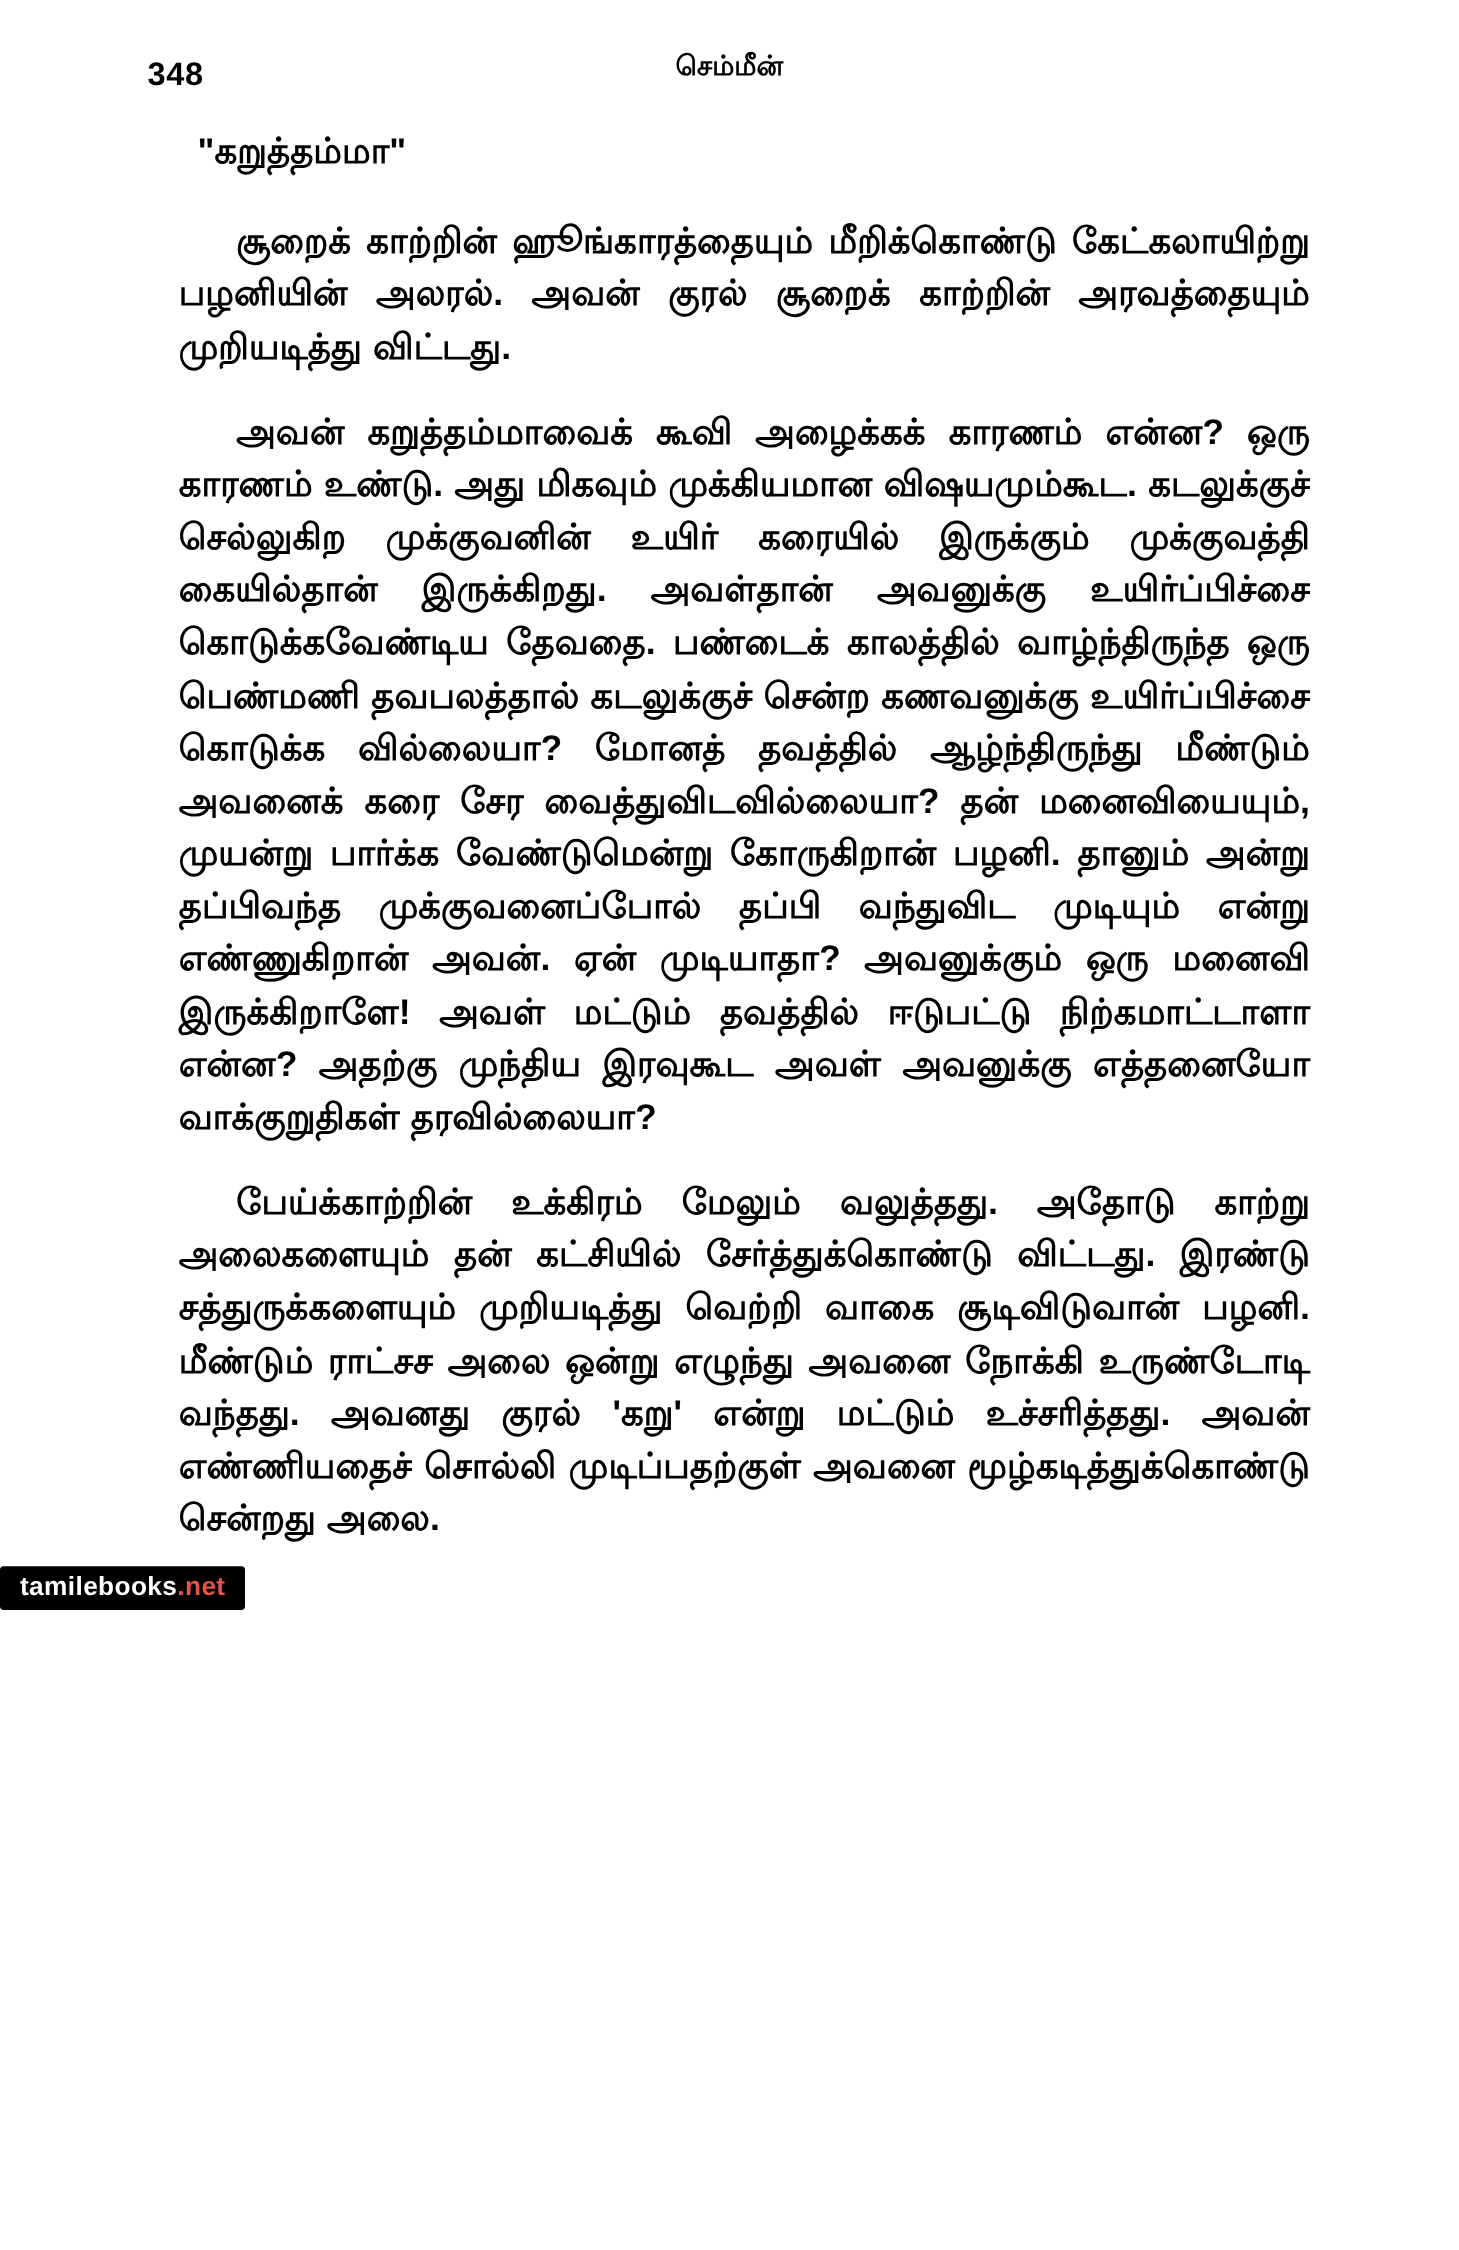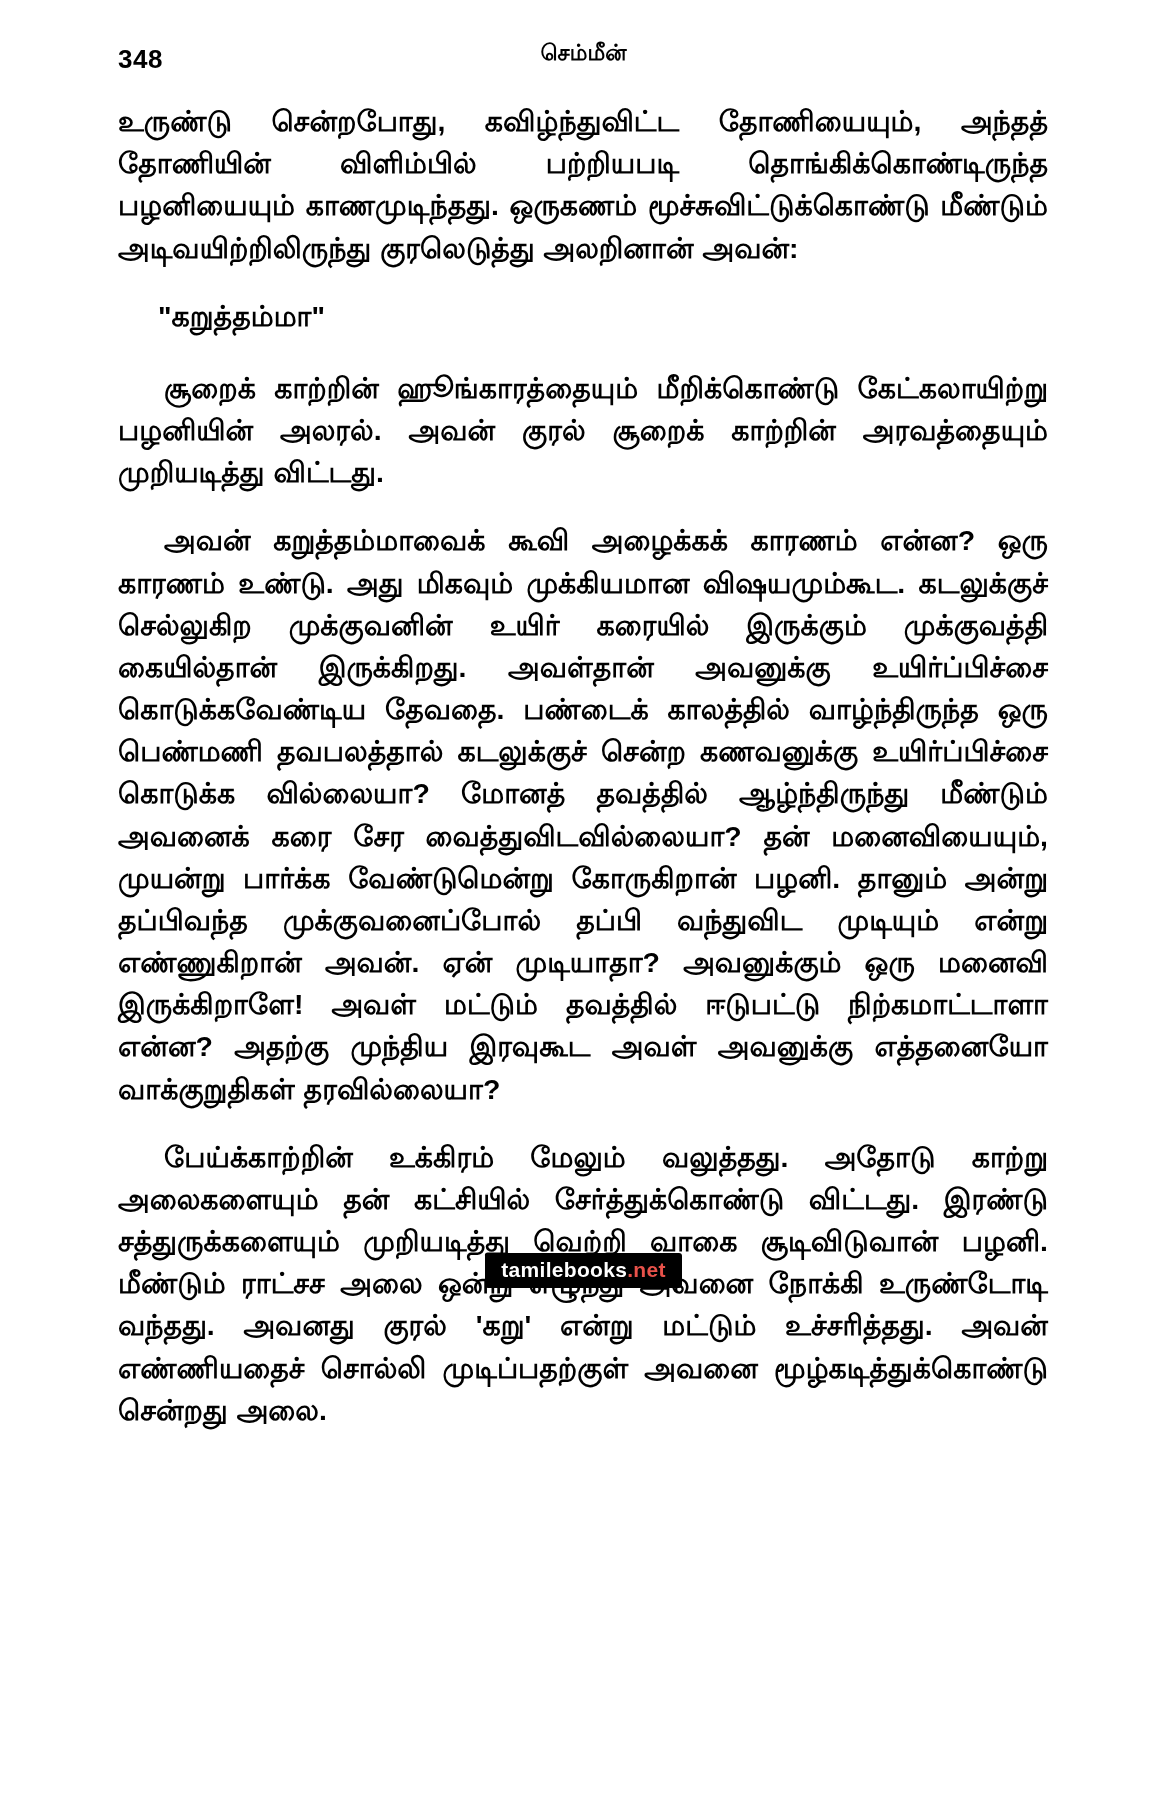--- a/index.html
+++ b/index.html
@@ -62,34 +62,35 @@
     text-align: justify;
     text-justify: inter-word;
     font-family: "Liberation Sans", sans-serif;
     word-spacing: 1px;
   }
   p.no-indent {
     text-indent: 0;
   }
   p.indent {
     text-indent: 46px;
+    margin-left: 25px;
   }
   p.quote {
     text-indent: 40px;
     margin-bottom: 30px;
   }
   p.last {
     margin-bottom: 0;
   }
   .footer {
     position: absolute;
     bottom: 28px;
     left: 0;
     right: 0;
-    text-align: center;
+    text-align: left;
   }
   .watermark {
     display: inline-block;
     background: #000000;
     color: #ffffff;
     font-size: 21px;
     font-weight: bold;
     padding: 5px 16px 6px 16px;
     border-radius: 3px;
     letter-spacing: 0.3px;
@@ -101,21 +102,20 @@
 <body>
 
 <div class="page">
 
   <div class="header">
     <span class="page-number">348</span>
     <span class="book-title">செம்மீன்</span>
   </div>
 
   <div class="content">
-    <p class="no-indent">உருண்டு சென்றபோது, கவிழ்ந்துவிட்ட தோணியையும், அந்தத் தோணியின் விளிம்பில் பற்றியபடி தொங்கிக்கொண்டிருந்த பழனியையும் காணமுடிந்தது. ஒருகணம் மூச்சுவிட்டுக்கொண்டு மீண்டும் அடிவயிற்றிலிருந்து குரலெடுத்து அலறினான் அவன்:</p>
     <p class="quote">"கறுத்தம்மா"</p>
     <p class="indent">சூறைக் காற்றின் ஹூங்காரத்தையும் மீறிக்கொண்டு கேட்கலாயிற்று பழனியின் அலரல். அவன் குரல் சூறைக் காற்றின் அரவத்தையும் முறியடித்து விட்டது.</p>
     <p class="indent">அவன் கறுத்தம்மாவைக் கூவி அழைக்கக் காரணம் என்ன? ஒரு காரணம் உண்டு. அது மிகவும் முக்கியமான விஷயமும்கூட. கடலுக்குச் செல்லுகிற முக்குவனின் உயிர் கரையில் இருக்கும் முக்குவத்தி கையில்தான் இருக்கிறது. அவள்தான் அவனுக்கு உயிர்ப்பிச்சை கொடுக்கவேண்டிய தேவதை. பண்டைக் காலத்தில் வாழ்ந்திருந்த ஒரு பெண்மணி தவபலத்தால் கடலுக்குச் சென்ற கணவனுக்கு உயிர்ப்பிச்சை கொடுக்க வில்லையா? மோனத் தவத்தில் ஆழ்ந்திருந்து மீண்டும் அவனைக் கரை சேர வைத்துவிடவில்லையா? தன் மனைவியையும், முயன்று பார்க்க வேண்டுமென்று கோருகிறான் பழனி. தானும் அன்று தப்பிவந்த முக்குவனைப்போல் தப்பி வந்துவிட முடியும் என்று எண்ணுகிறான் அவன். ஏன் முடியாதா? அவனுக்கும் ஒரு மனைவி இருக்கிறாளே! அவள் மட்டும் தவத்தில் ஈடுபட்டு நிற்கமாட்டாளா என்ன? அதற்கு முந்திய இரவுகூட அவள் அவனுக்கு எத்தனையோ வாக்குறுதிகள் தரவில்லையா?</p>
     <p class="indent">பேய்க்காற்றின் உக்கிரம் மேலும் வலுத்தது. அதோடு காற்று அலைகளையும் தன் கட்சியில் சேர்த்துக்கொண்டு விட்டது. இரண்டு சத்துருக்களையும் முறியடித்து வெற்றி வாகை சூடிவிடுவான் பழனி. மீண்டும் ராட்சச அலை ஒன்று எழுந்து அவனை நோக்கி உருண்டோடி வந்தது. அவனது குரல் 'கறு' என்று மட்டும் உச்சரித்தது. அவன் எண்ணியதைச் சொல்லி முடிப்பதற்குள் அவனை மூழ்கடித்துக்கொண்டு சென்றது அலை.</p>
   </div>
 
   <div class="footer">
     <span class="watermark"><span>tamilebooks</span><span class="dotnet">.net</span></span>
   </div>
 

